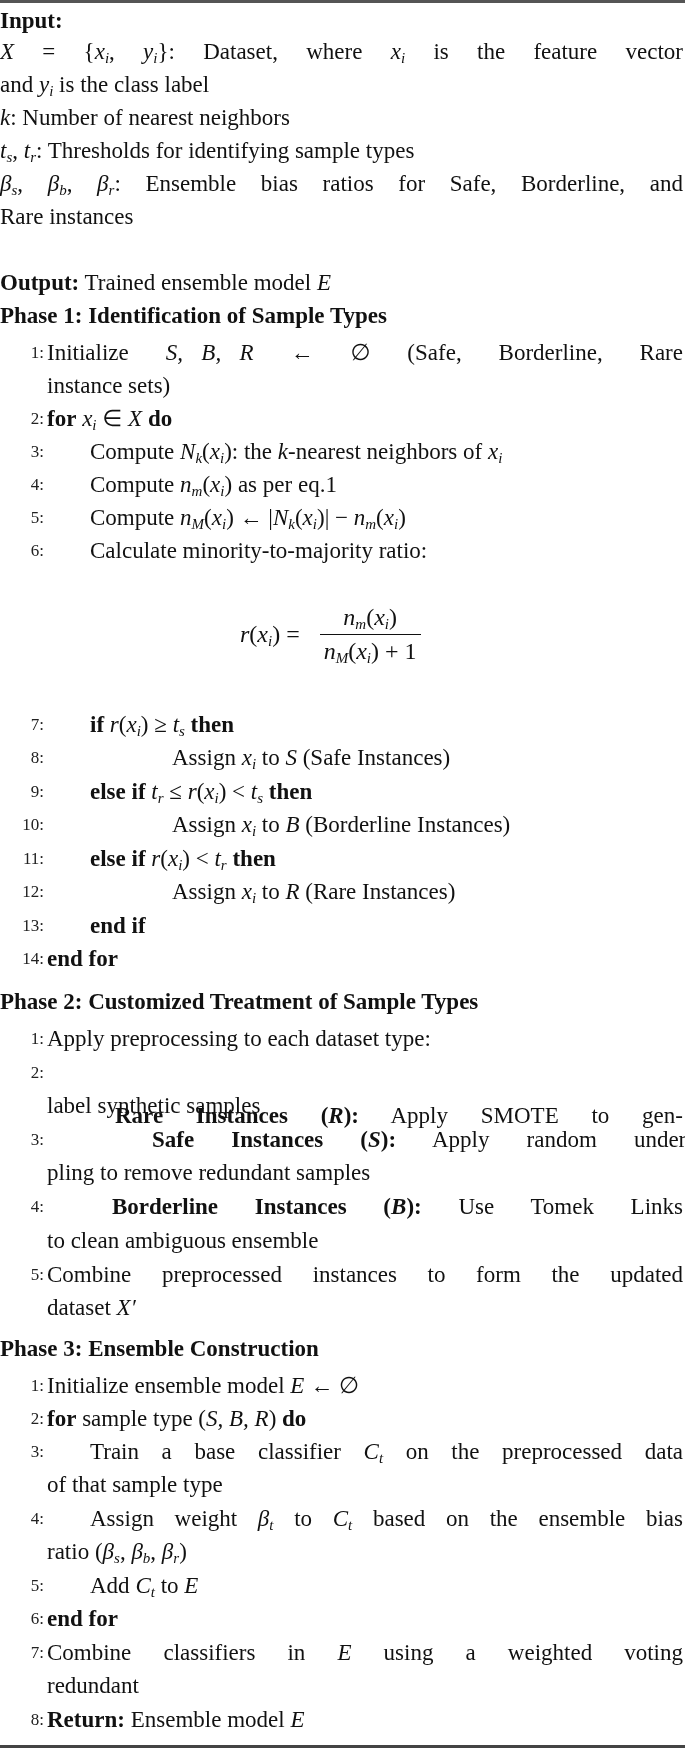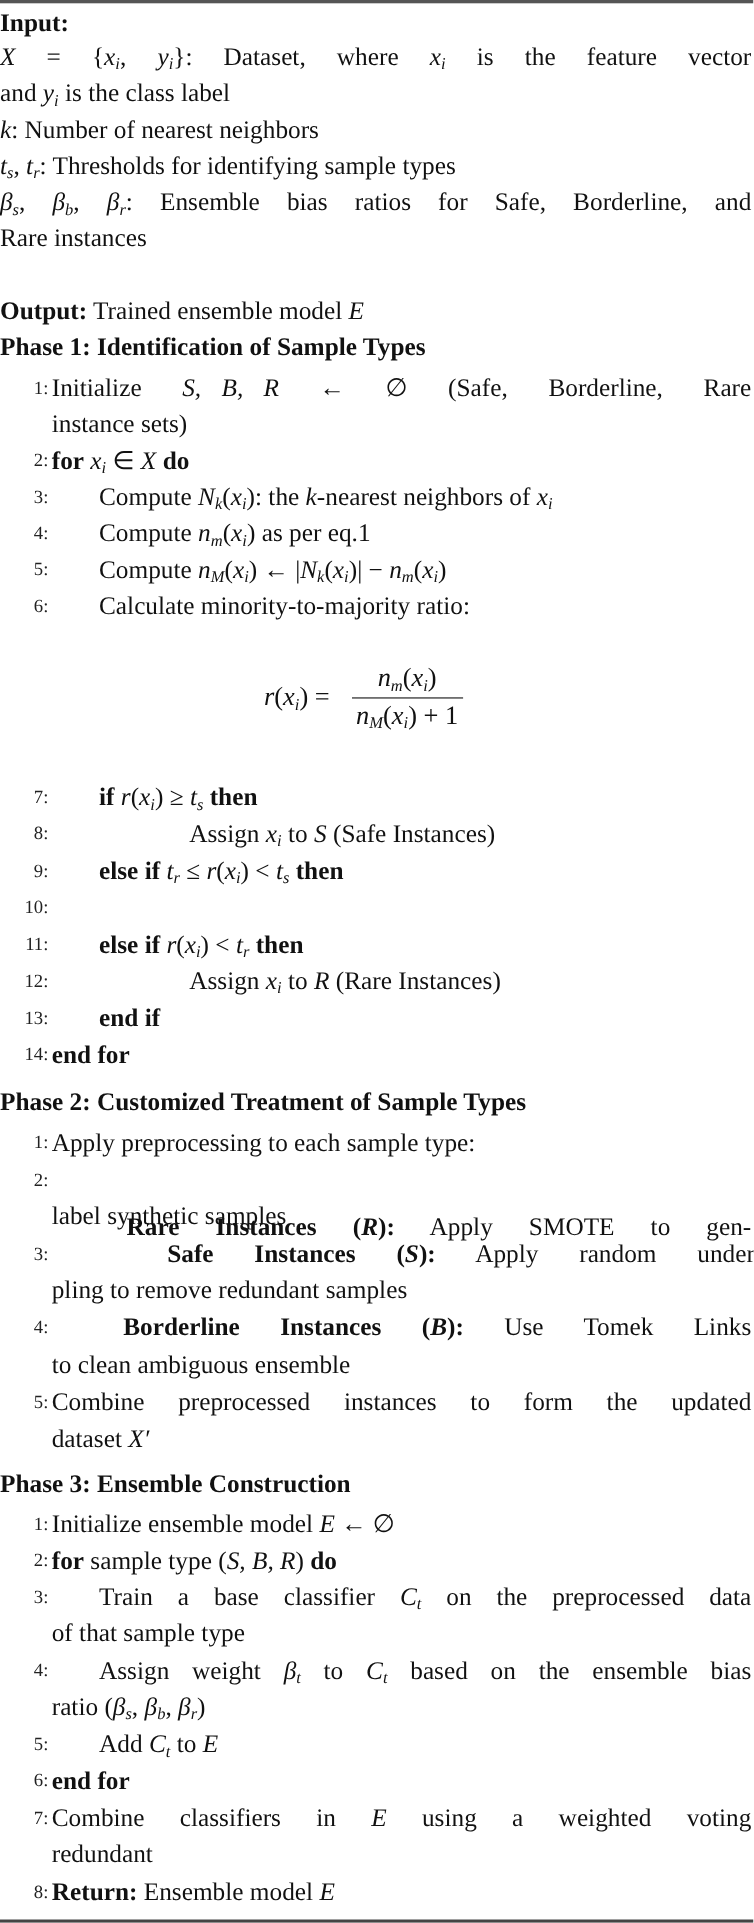--- a/index.html
+++ b/index.html
@@ -115,20 +115,21 @@
 <div class="ln" style="top:743px">
   <span class="num">8:</span>
   <span class="txt t3">Assign <span class="m">x</span><sub>i</sub> to <span class="m">S</span> (Safe Instances)</span>
 </div>
 <div class="ln" style="top:777px">
   <span class="num">9:</span>
   <span class="txt t2"><span class="b">else if</span> <span class="m">t</span><sub>r</sub> ≤ <span class="m">r</span>(<span class="m">x</span><sub>i</sub>) &lt; <span class="m">t</span><sub>s</sub> <span class="b">then</span></span>
 </div>
 <div class="ln" style="top:810px">
   <span class="num">10:</span>
+  <span class="txt t3">Assign <span class="m">x</span><sub>i</sub> to <span class="m">B</span> (Borderline Instances)</span>
 </div>
 <div class="ln" style="top:844px">
   <span class="num">11:</span>
   <span class="txt t2"><span class="b">else if</span> <span class="m">r</span>(<span class="m">x</span><sub>i</sub>) &lt; <span class="m">t</span><sub>r</sub> <span class="b">then</span></span>
 </div>
 <div class="ln" style="top:877px">
   <span class="num">12:</span>
   <span class="txt t3">Assign <span class="m">x</span><sub>i</sub> to <span class="m">R</span> (Rare Instances)</span>
 </div>
 <div class="ln" style="top:911px">
@@ -138,21 +139,21 @@
 <div class="ln" style="top:944px">
   <span class="num">14:</span>
   <span class="txt t1 b">end for</span>
 </div>
 
 <div class="ln" style="top:987px">
   <span class="txt t0 b">Phase 2: Customized Treatment of Sample Types</span>
 </div>
 <div class="ln" style="top:1024px">
   <span class="num">1:</span>
-  <span class="txt t1">Apply preprocessing to each sample type:</span>
+  <span class="txt t1">Apply preprocessing to each dataset type:</span>
 </div>
 <div class="ln" style="top:1058px">
   <span class="num">2:</span>
   <span class="txt" style="left:115px;width:568px;text-align:justify;text-align-last:justify;margin-top:43px;"><span class="b">Rare Instances (<span class="m">R</span>):</span> Apply SMOTE to gen-</span>
 </div>
 <div class="ln" style="top:1091px">
   <span class="txt t1">label synthetic samples</span>
 </div>
 <div class="ln" style="top:1125px">
   <span class="num">3:</span>

